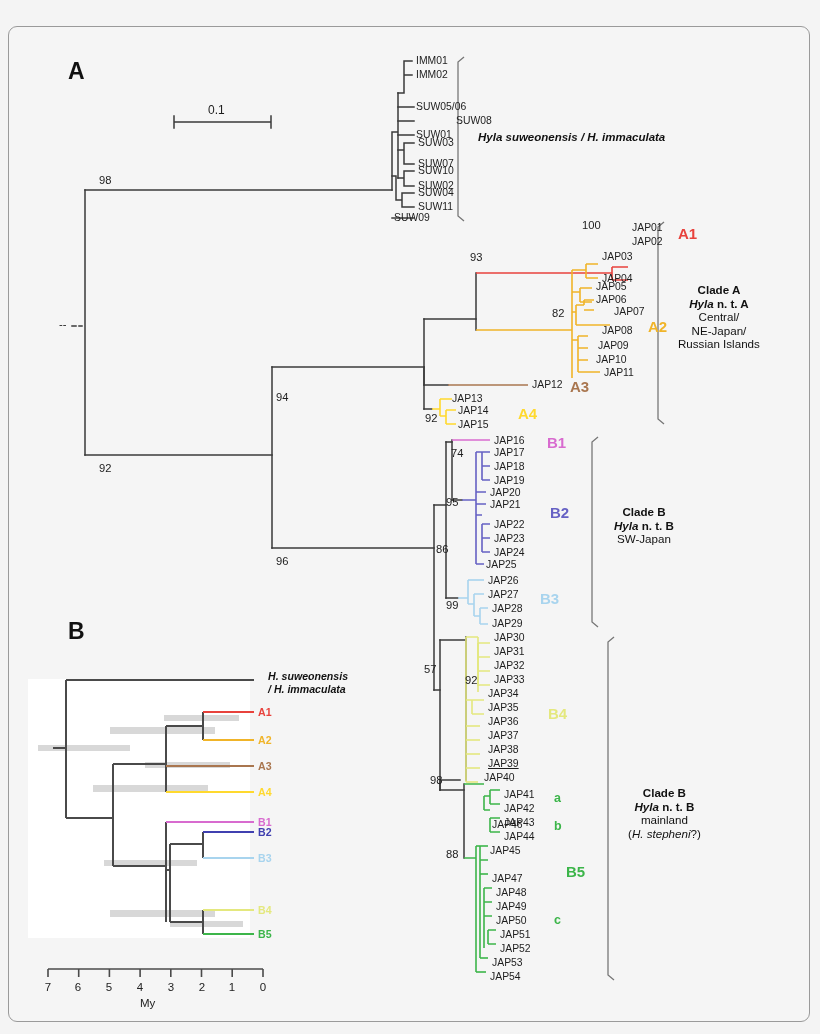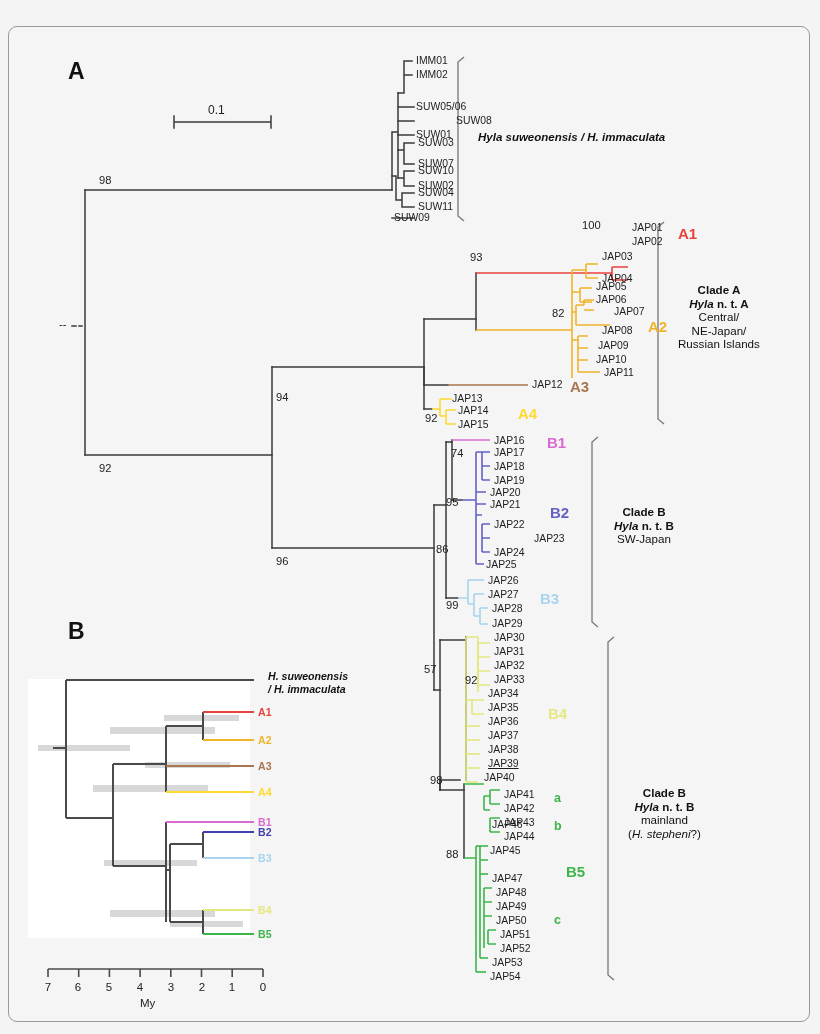--- a/index.html
+++ b/index.html
@@ -221,21 +221,21 @@
   <div class="tiplabel" style="left:458px;top:419px;">JAP15</div>
 
   <div class="tiplabel" style="left:494px;top:435px;">JAP16</div>
 
   <div class="tiplabel" style="left:494px;top:447px;">JAP17</div>
   <div class="tiplabel" style="left:494px;top:461px;">JAP18</div>
   <div class="tiplabel" style="left:494px;top:475px;">JAP19</div>
   <div class="tiplabel" style="left:490px;top:487px;">JAP20</div>
   <div class="tiplabel" style="left:490px;top:499px;">JAP21</div>
   <div class="tiplabel" style="left:494px;top:519px;">JAP22</div>
-  <div class="tiplabel" style="left:494px;top:533px;margin-left:40px;">JAP23</div>
+  <div class="tiplabel" style="left:494px;top:533px;">JAP23</div>
   <div class="tiplabel" style="left:494px;top:547px;">JAP24</div>
   <div class="tiplabel" style="left:486px;top:559px;">JAP25</div>
 
   <div class="tiplabel" style="left:488px;top:575px;">JAP26</div>
   <div class="tiplabel" style="left:488px;top:589px;">JAP27</div>
   <div class="tiplabel" style="left:492px;top:603px;">JAP28</div>
   <div class="tiplabel" style="left:492px;top:618px;">JAP29</div>
 
   <div class="tiplabel" style="left:494px;top:632px;">JAP30</div>
   <div class="tiplabel" style="left:494px;top:646px;">JAP31</div>

